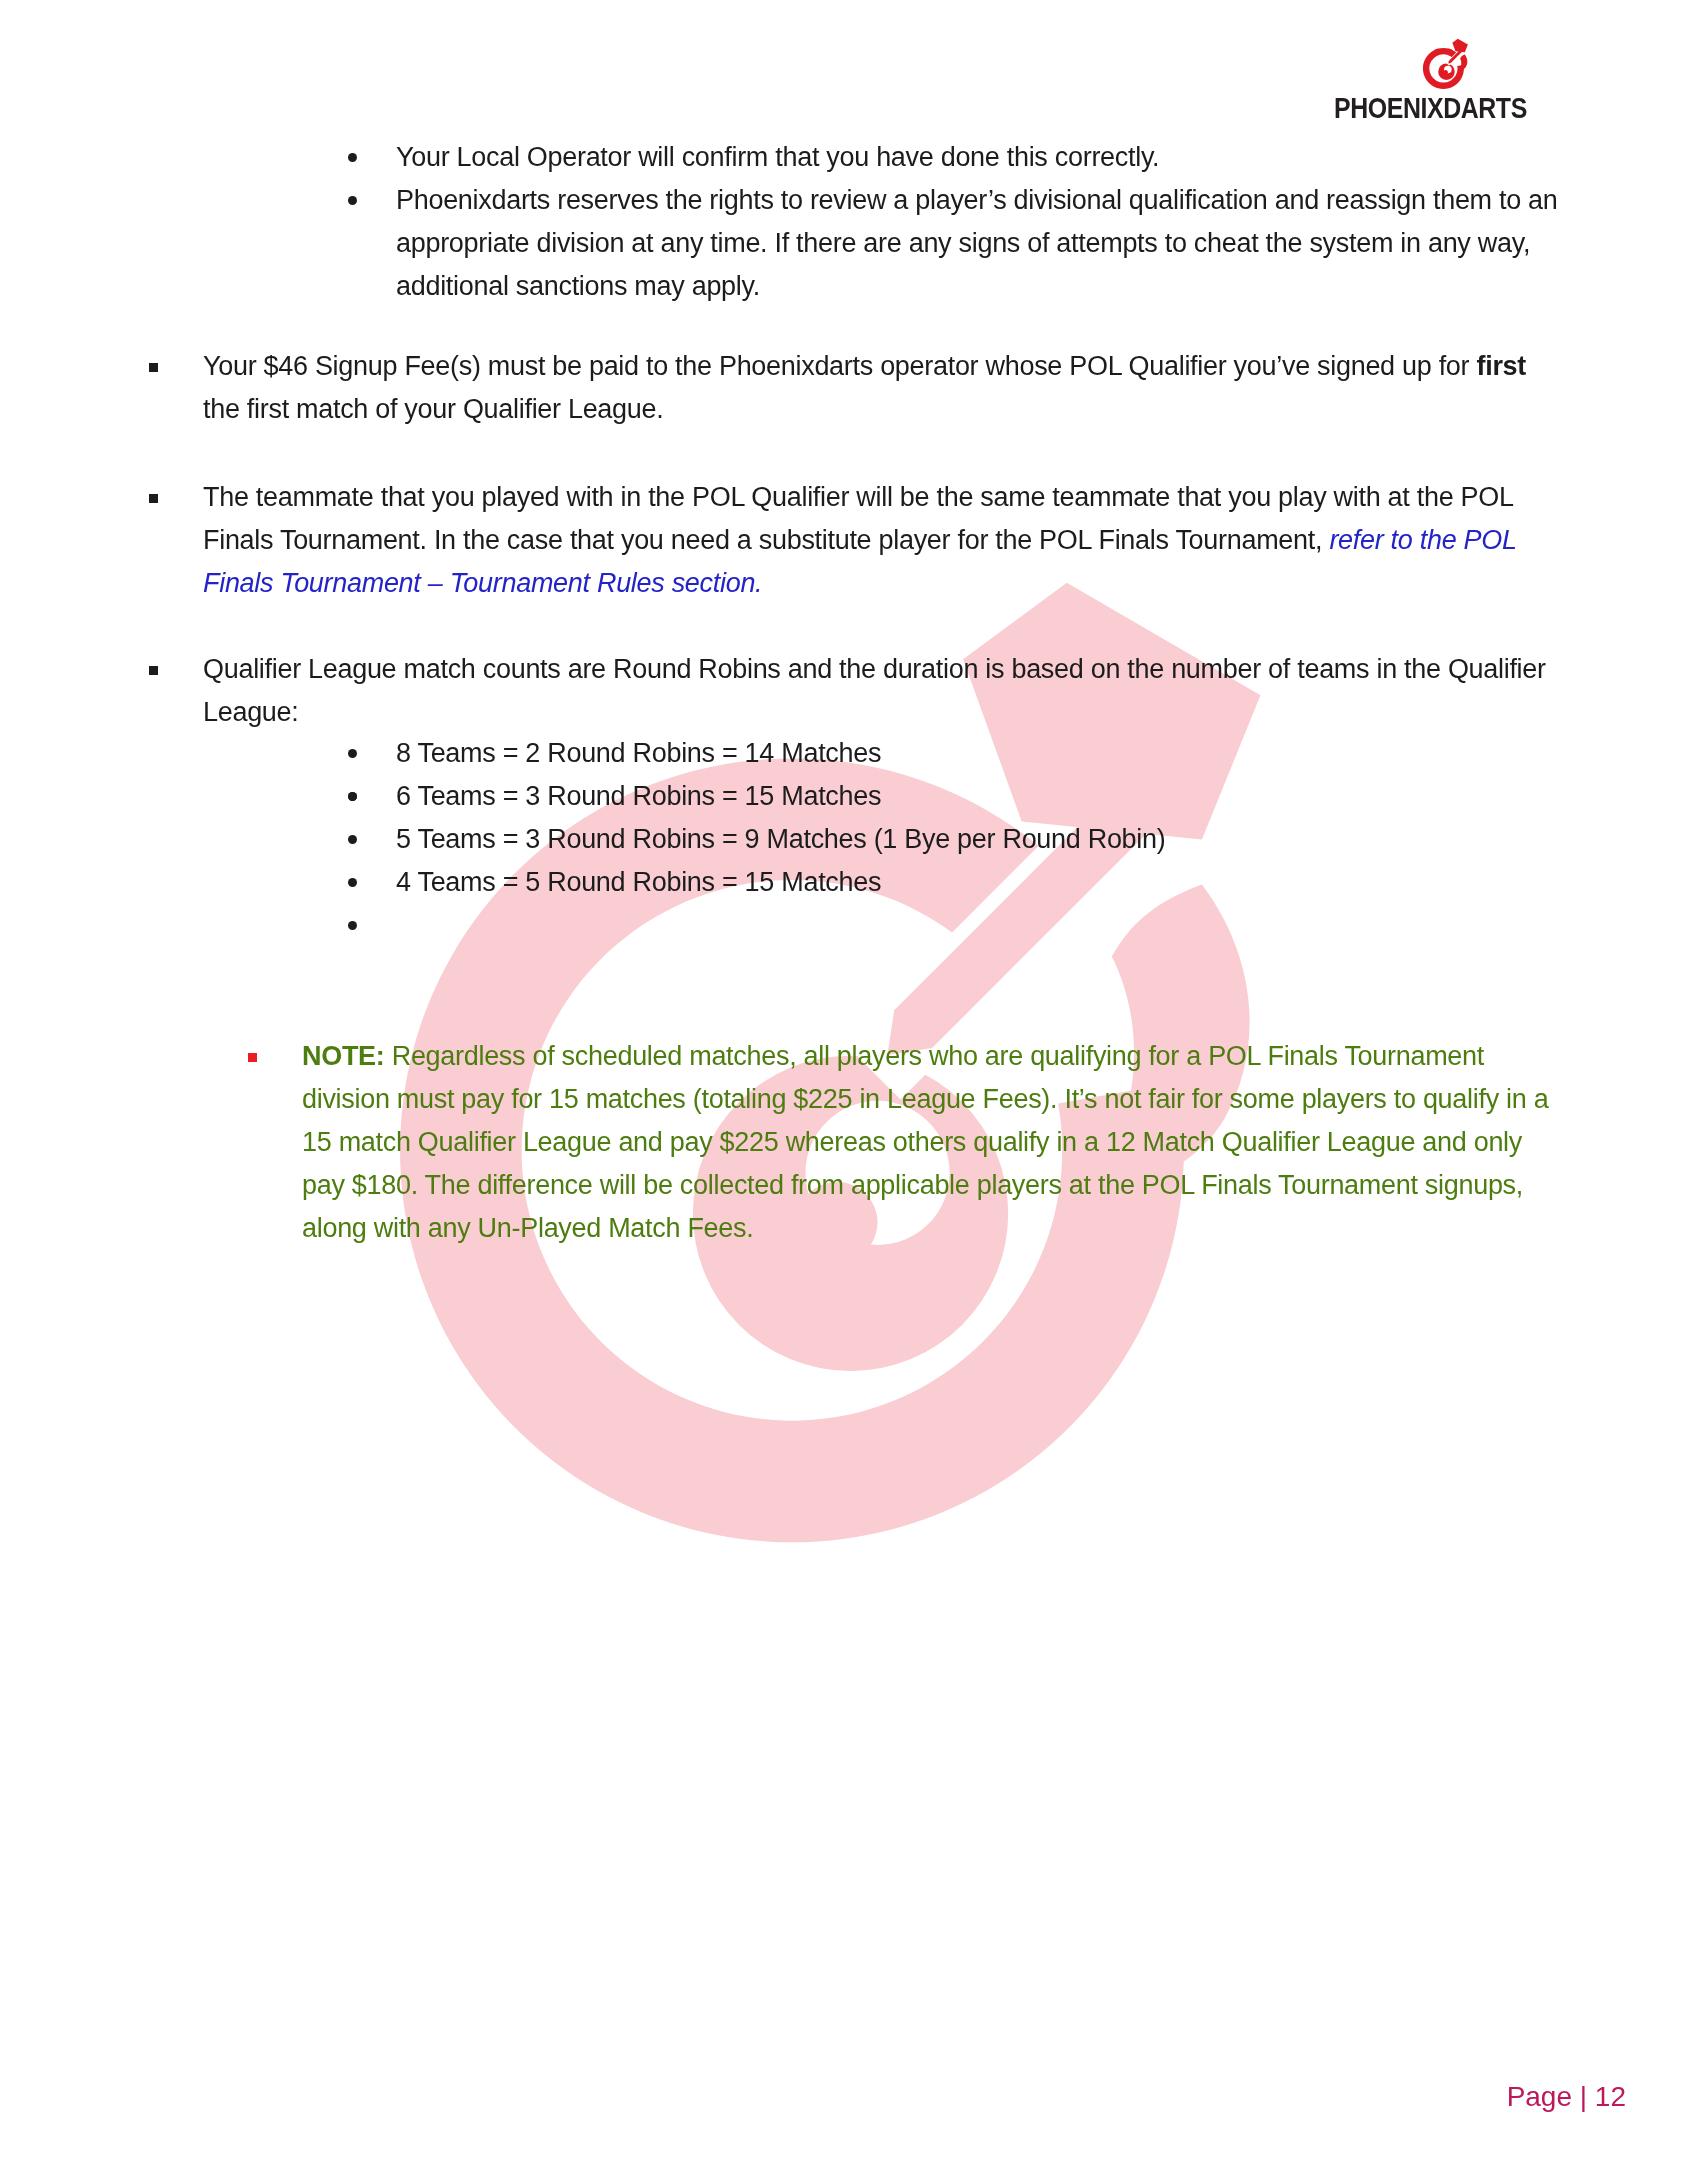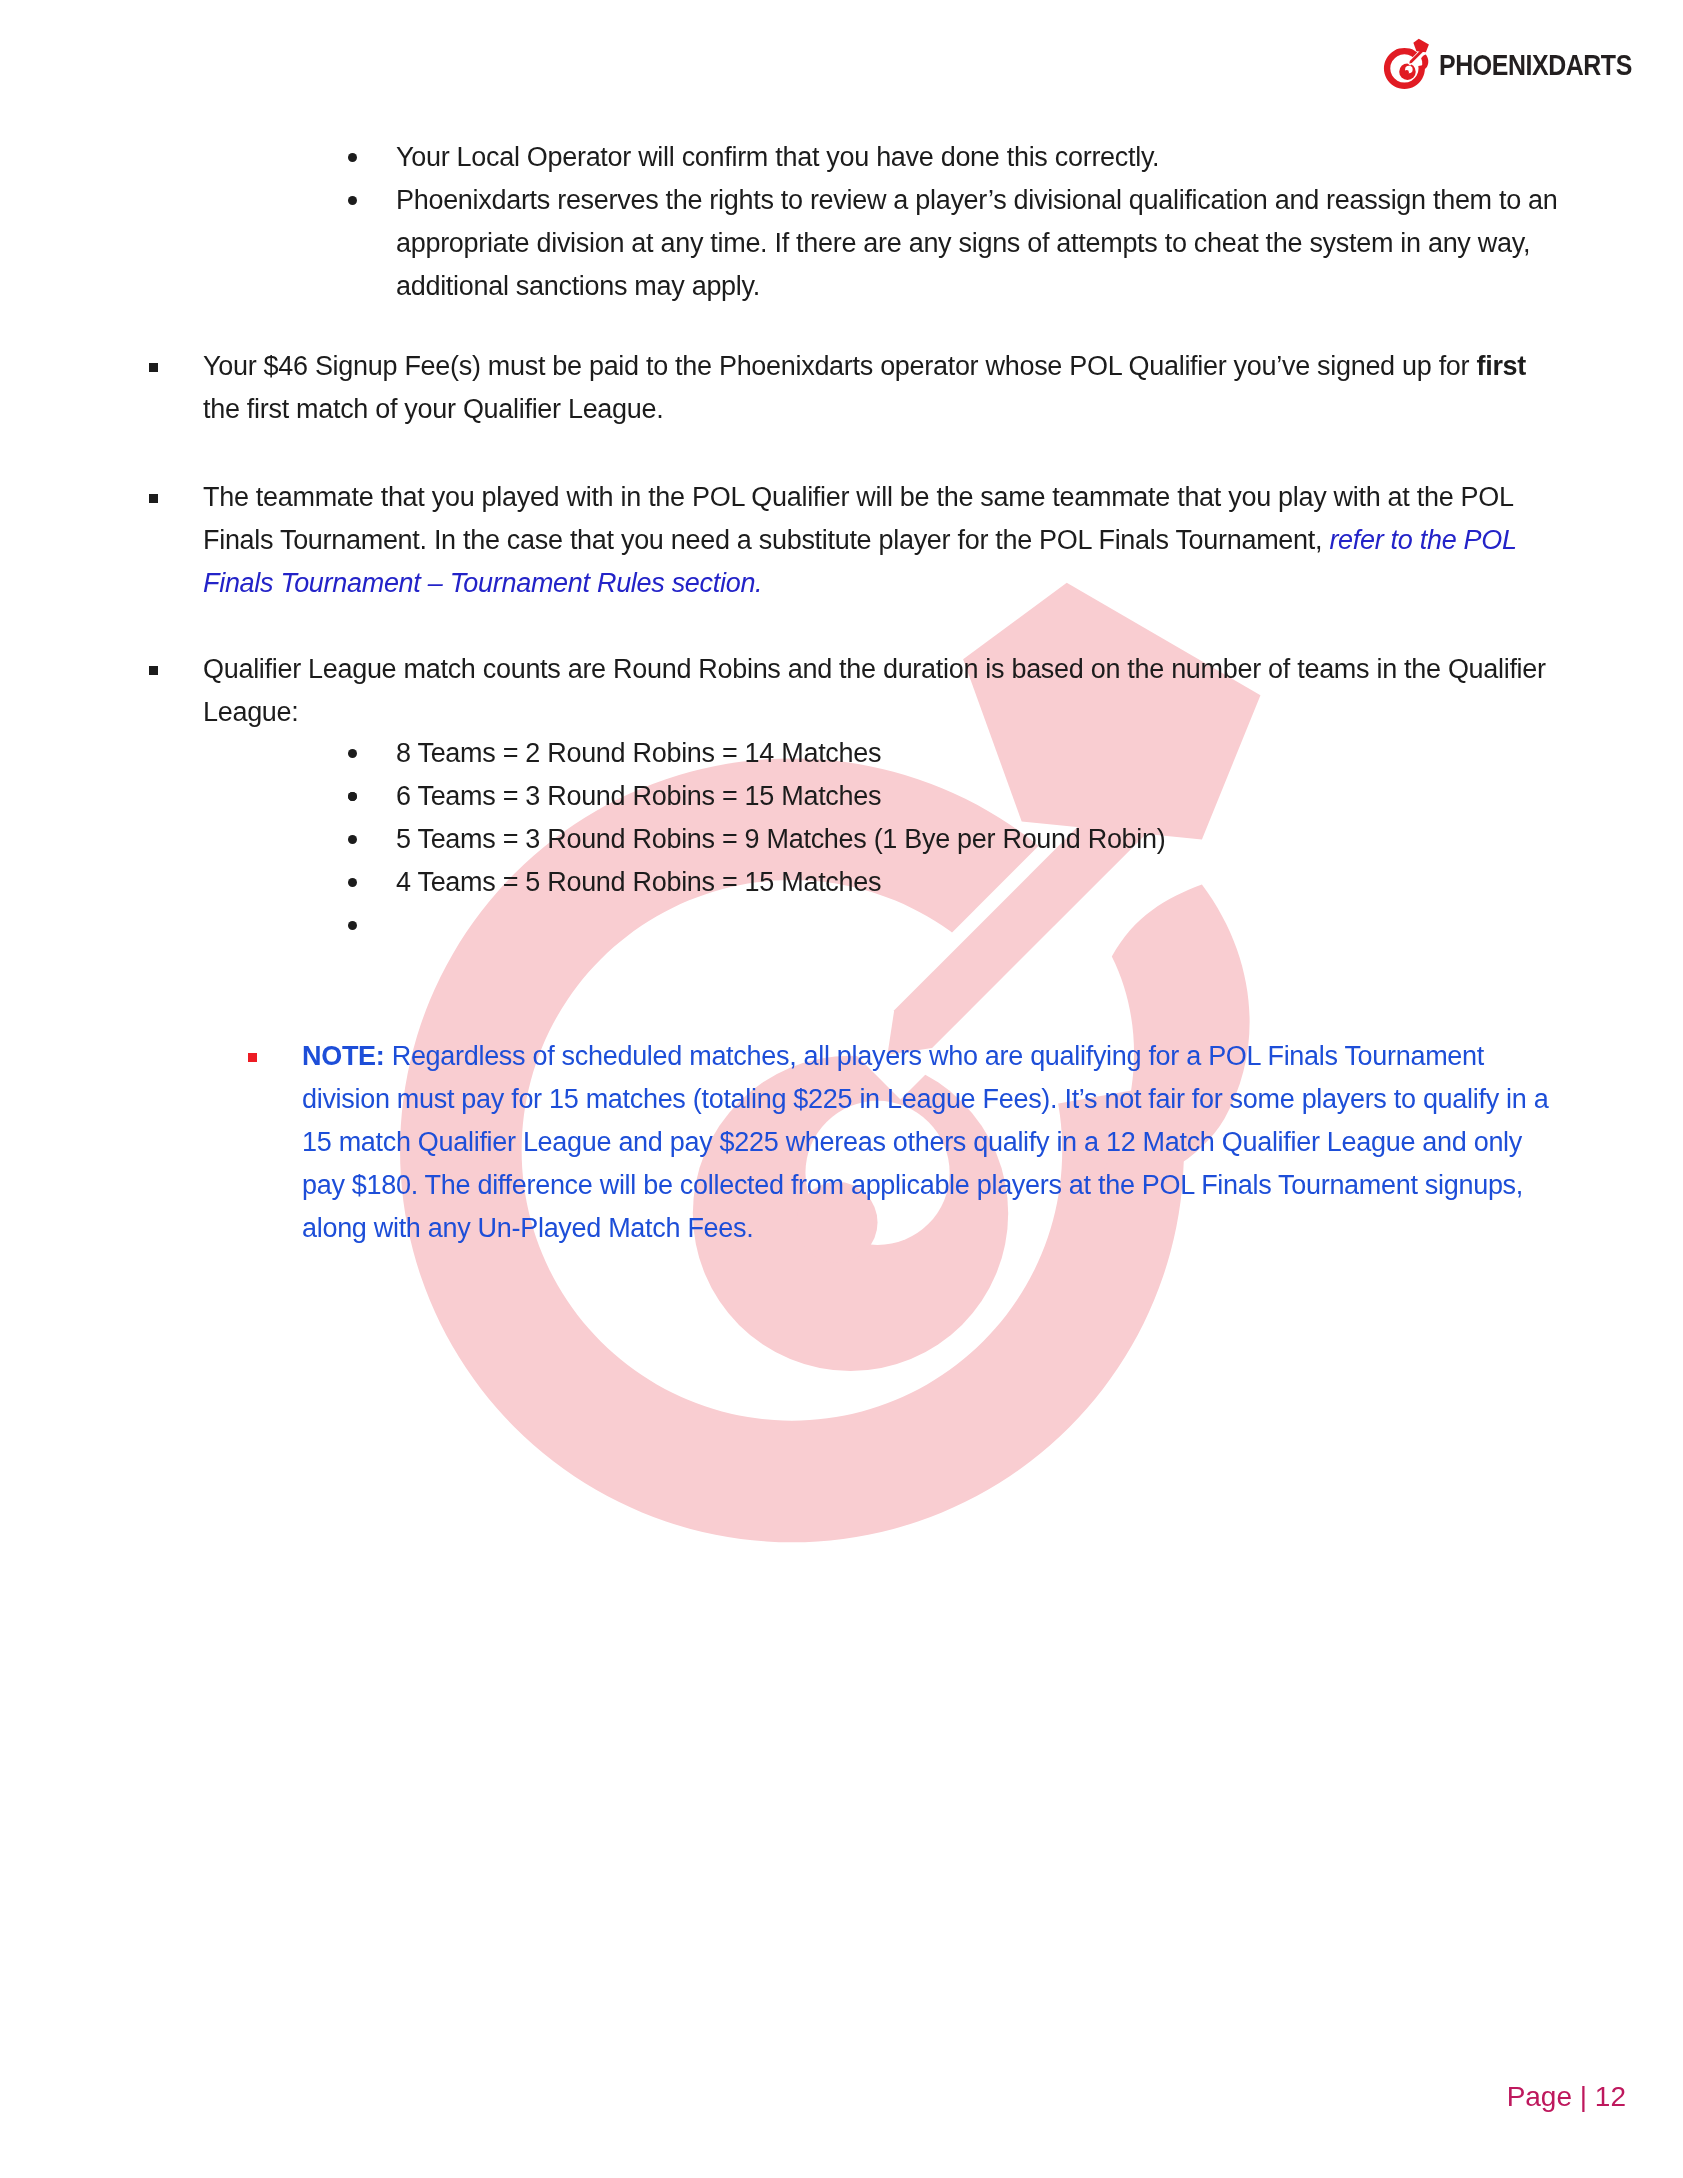--- a/index.html
+++ b/index.html
@@ -3,21 +3,21 @@
 <meta charset="utf-8">
 <style>
   html,body{margin:0;padding:0;}
   body{
     width:1683px;height:2178px;background:#ffffff;position:relative;
     font-family:"Liberation Sans","DejaVu Sans",sans-serif;
     color:#1c1c1c;overflow:hidden;
   }
   .page{position:absolute;inset:0;}
   
-  .logo{position:absolute;top:38px;left:1383px;display:flex;align-items:center;}
+  .logo{position:absolute;top:38px;left:1326px;display:flex;align-items:center;flex-direction:column;}
   .logo-icon{width:48px;height:53px;display:block;}
   .logo-word{
     font-size:30px;font-weight:bold;color:#231f20;letter-spacing:-0.5px;
     transform:scaleX(0.83);transform-origin:left center;margin-left:8px;
     white-space:nowrap;
   }
   
   .watermark{position:absolute;left:391px;top:569px;width:901px;height:1014px;pointer-events:none;}
   
   .block{position:absolute;font-size:27px;line-height:43px;letter-spacing:-0.3px;}
@@ -25,21 +25,21 @@
   .dot-bullet{
     position:absolute;left:-48px;top:17px;width:9px;height:9px;border-radius:50%;
     background:#1c1c1c;
   }
   .sq-bullet{
     position:absolute;left:-54px;top:18px;width:9px;height:9px;background:#1c1c1c;
   }
   .sq-bullet.red{background:#ed1c24;}
   .bold{font-weight:bold;}
   .blue-italic{color:#2323c8;font-style:italic;}
-  .note-text{color:#1d4ed8;}
+  .note-text{color:#4d7c0f;}
   .footer{
     position:absolute;top:2075px;left:1287px;width:339px;text-align:right;
     font-size:28px;line-height:43px;color:#be185d;
   }
 </style>
 </head>
 <body>
 
 <div class="page">
 

